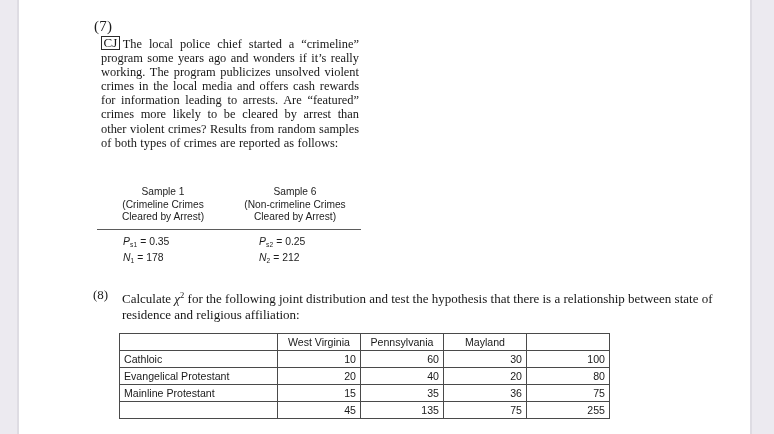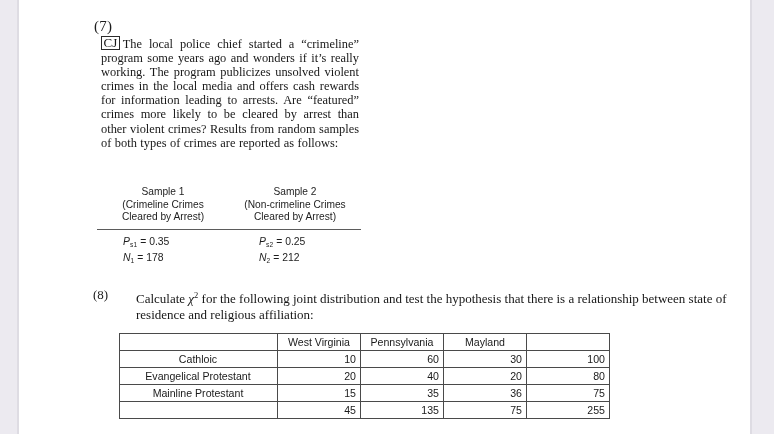--- a/index.html
+++ b/index.html
@@ -141,21 +141,20 @@
     color: #1c1c1c;
   }
   .q8-body {
     position: absolute;
     left: 103px;
     top: 287px;
     width: 612px;
     font-size: 13px;
     line-height: 16.4px;
     color: #161616;
-    margin-left: 14px;
   }
   .chi {
     font-style: italic;
     font-family: "Liberation Serif", serif;
   }
   .sup {
     font-size: 8.5px;
     vertical-align: 5px;
   }
 
@@ -172,21 +171,21 @@
     color: #1a1a1a;
   }
   table.data td {
     border: 1.1px solid #4a4a4a;
     height: 16px;
     padding: 0 4px;
     text-align: center;
     white-space: nowrap;
   }
   table.data td.rowlabel {
-    text-align: center;
+    text-align: left;
     padding-right: 5px;
     width: 148px;
     margin-top: 12px;
   }
   table.data td.colhead {
     width: 74px;
     margin-top: 24px;
   }
   table.data td.valcell {
     width: 74px;
@@ -208,21 +207,21 @@
   </div>
 
   <div class="samples">
     <div class="samples-head">
       <div class="sample-col">
         <span class="sline">Sample 1</span>
         <span class="sline">(Crimeline Crimes</span>
         <span class="sline">Cleared by Arrest)</span>
       </div>
       <div class="sample-col">
-        <span class="sline">Sample 2</span>
+        <span class="sline">Sample 6</span>
         <span class="sline">(Non-crimeline Crimes</span>
         <span class="sline">Cleared by Arrest)</span>
       </div>
     </div>
 
     <div class="samples-rule"></div>
 
     <div class="samples-stats">
       <div class="stat-col col1">
         <span class="stat-line"><span class="sym">P</span><span class="sub">s1</span> = <span>0.35</span></span>

